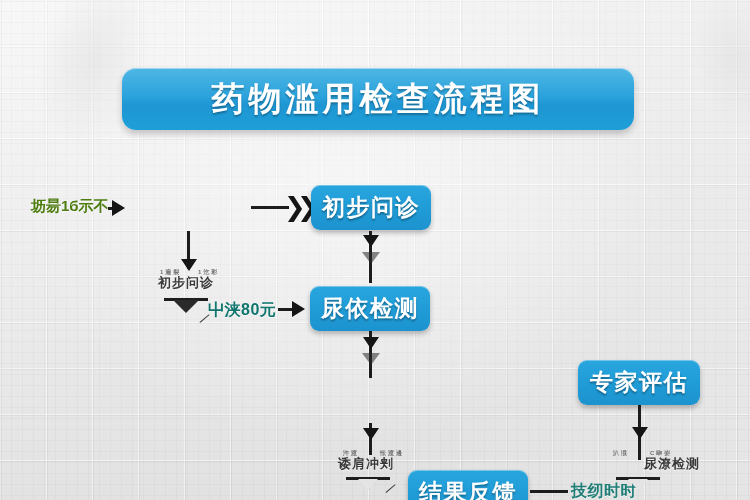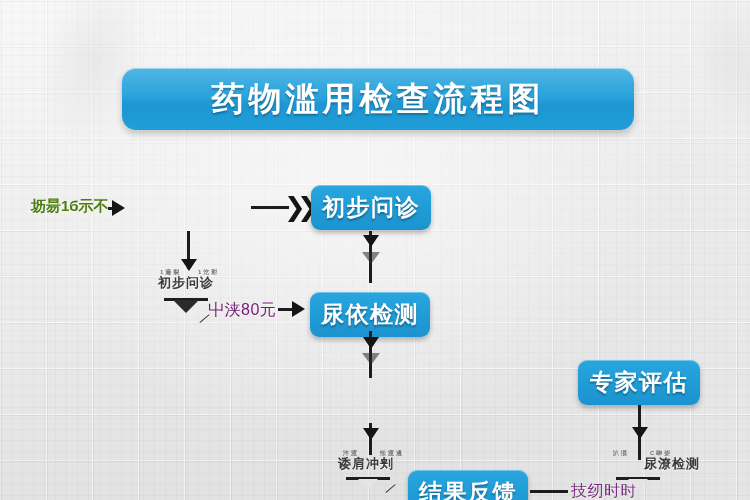--- a/index.html
+++ b/index.html
@@ -230,22 +230,22 @@
     font-weight: bold;
     color: #5a5a5a;
     letter-spacing: 2px;
     white-space: nowrap;
     filter: blur(0.3px);
     opacity: 0.85;
   }
   .annot-lg {
     position: absolute;
     font-size: 16px;
-    font-weight: normal;
-    color: #701a75;
+    font-weight: bold;
+    color: #0f766e;
     white-space: nowrap;
     letter-spacing: 0.5px;
     text-shadow: 0 1px 0 rgba(255,255,255,0.6);
   }
   .annot-entry {
     position: absolute;
     font-size: 15px;
     font-weight: bold;
     color: #4d7c0f;
     white-space: nowrap;
@@ -304,21 +304,21 @@
   <div class="squiggle" style="left:204px; top:310px;">⁄</div>
 
   <div class="annot-lg" style="left:208px; top:300px;">屮浃80元</div>
   <div class="line-h" style="left:278px; top:308px; width:22px;"></div>
   <div class="arrow-solid-r" style="left:292px; top:301px;"></div>
 
   <div class="line-v" style="left:369px; top:231px; height:52px;"></div>
   <div class="arrow-solid-d" style="left:363px; top:235px;"></div>
   <div class="arrow-open-d" style="left:362px; top:252px;"></div>
 
-  <div class="node" style="left:310px; top:292px; width:120px; height:45px;">
+  <div class="node" style="left:310px; top:286px; width:120px; height:45px;">
     <span class="node-label">尿依检测</span>
   </div>
 
   <div class="line-v" style="left:369px; top:331px; height:47px;"></div>
   <div class="arrow-solid-d" style="left:363px; top:337px;"></div>
   <div class="arrow-open-d" style="left:362px; top:353px;"></div>
 
 
   <div class="line-v" style="left:369px; top:423px; height:32px;"></div>
   <div class="arrow-solid-d" style="left:363px; top:428px;"></div>

